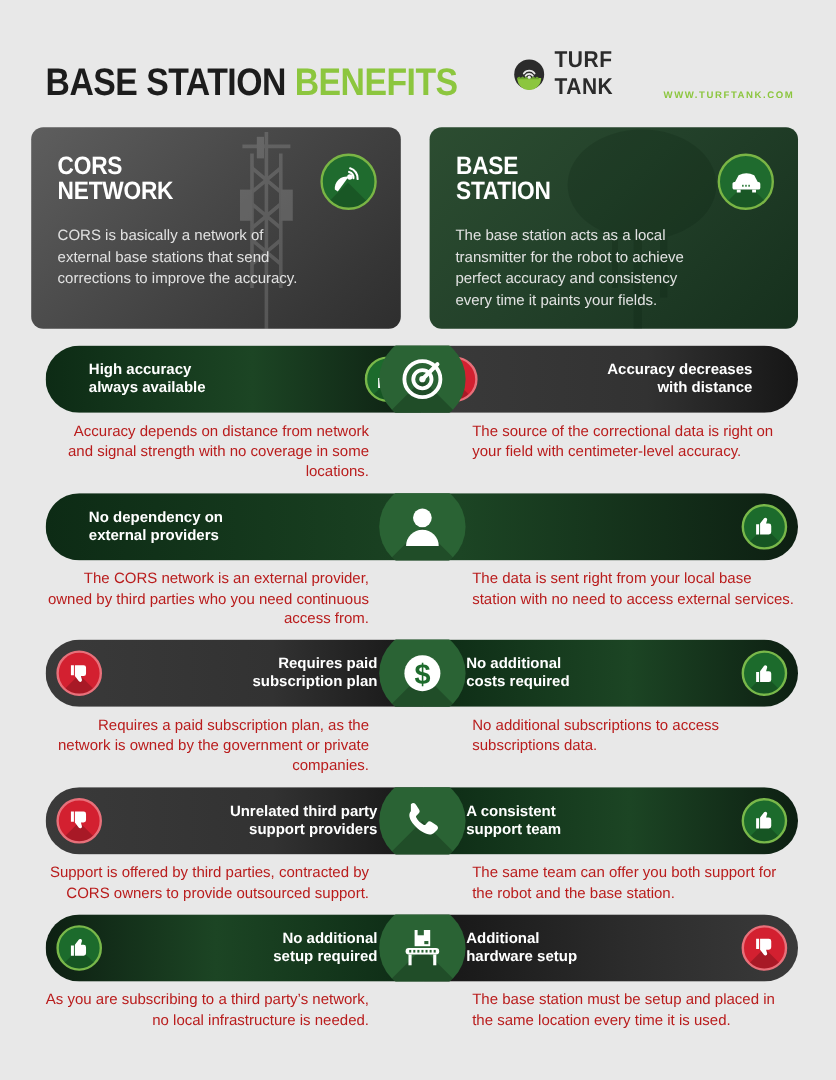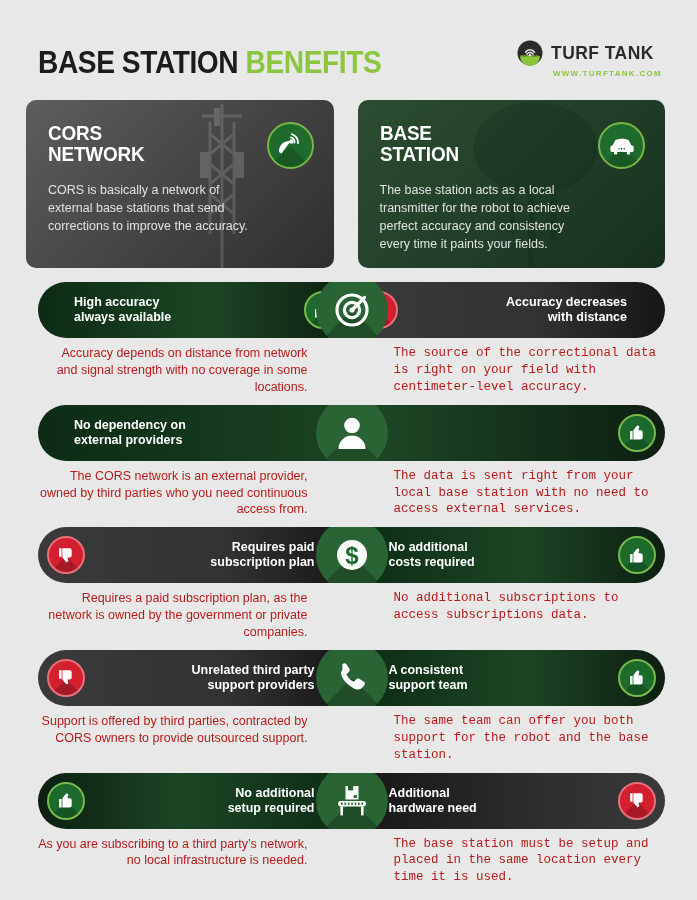--- a/index.html
+++ b/index.html
@@ -25,21 +25,21 @@
     font-weight: 700;
     letter-spacing: -0.5px;
     line-height: 1;
     white-space: nowrap;
     transform: scaleX(0.88);
     transform-origin: left center;
   }
   .title .dark { color: #1c1c1c; }
   .title .accent { color: #8cc63e; }
 
-  .logo { display: flex; flex-direction: column; align-items: flex-end; margin-top: 4px; }
+  .logo { display: flex; align-items: flex-end; margin-top: 4px; }
   .logo-row { display: flex; align-items: center; gap: 8px; }
   .logo-mark { width: 26px; height: 26px; flex: none; }
   .logo-word {
     font-size: 19px; font-weight: 700; color: #2b2b2b;
     letter-spacing: 0.5px; transform: scaleX(0.92); transform-origin: left center;
   }
   .logo-url {
     font-size: 8px; font-weight: 700; color: #8cc63e;
     letter-spacing: 1.3px; margin-top: 3px; margin-right: 1px;
   }
@@ -126,21 +126,21 @@
     width: 104px; height: 104px; background: rgba(0,0,0,.22);
     transform: rotate(45deg); transform-origin: 0 0;
   }
   .center-icon svg { position: relative; z-index: 2; }
 
   .descs { display: flex; margin-top: 7px; }
   .desc {
     width: 50%; font-size: 12.5px; line-height: 1.35; color: #b91c1c;
   }
   .desc.left  { text-align: right; padding-right: 44px; }
-  .desc.right { text-align: left;  padding-left: 42px; font-family: Liberation Mono, monospace; }
+  .desc.right { text-align: left;  padding-left: 42px; }
 </style>
 </head>
 <body>
 
 <div class="header">
   <div class="title">
     <span class="dark">BASE STATION</span><span>&nbsp;</span><span class="accent">BENEFITS</span>
   </div>
 
   <div class="logo">
@@ -350,21 +350,21 @@
         <span class="pill up">
           <svg width="17" height="17" viewBox="0 0 17 17">
               <path d="M5.6 15.4 h6.1 a2 2 0 0 0 2 -2 V8.3 a2 2 0 0 0 -2 -2 h-2.3 l0.9 -3.1 a1.5 1.5 0 0 0 -2.7 -1.1 L4.4 6.3 v9.1 z M1.1 6.9 h2.5 v8.5 H1.1 z" fill="#fff"></path>
             </svg>
         </span>
         <span class="bar-label">No additional
 setup required</span>
       </div>
       <div class="bar-half right half-dark-rev">
         <span class="bar-label">Additional
-hardware need</span>
+hardware setup</span>
         <span class="pill down">
           <svg width="17" height="17" viewBox="0 0 17 17">
               <path d="M5.6 1.3 h6.1 a2 2 0 0 1 2 2 v5.1 a2 2 0 0 1 -2 2 h-2.3 l0.9 3.1 a1.5 1.5 0 0 1 -2.7 1.1 L4.4 10.4 V1.3 z M1.1 1.3 h2.5 v8.5 H1.1 z" fill="#fff"></path>
             </svg>
         </span>
       </div>
       <span class="center-icon">
         <svg width="38" height="34" viewBox="0 0 38 34">
           <rect x="12.5" y="2" width="13" height="13.5" fill="#fff"></rect>
           <rect x="15" y="2" width="5.2" height="4.4" fill="#2a6334"></rect>

